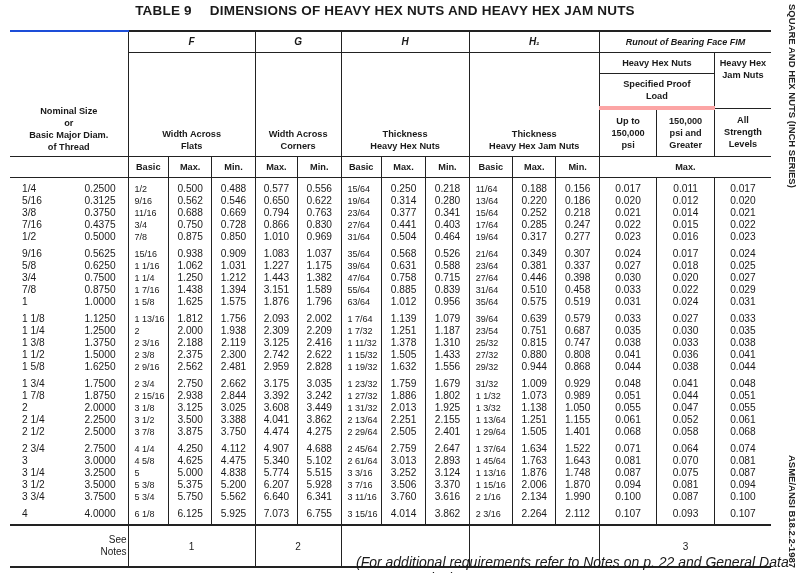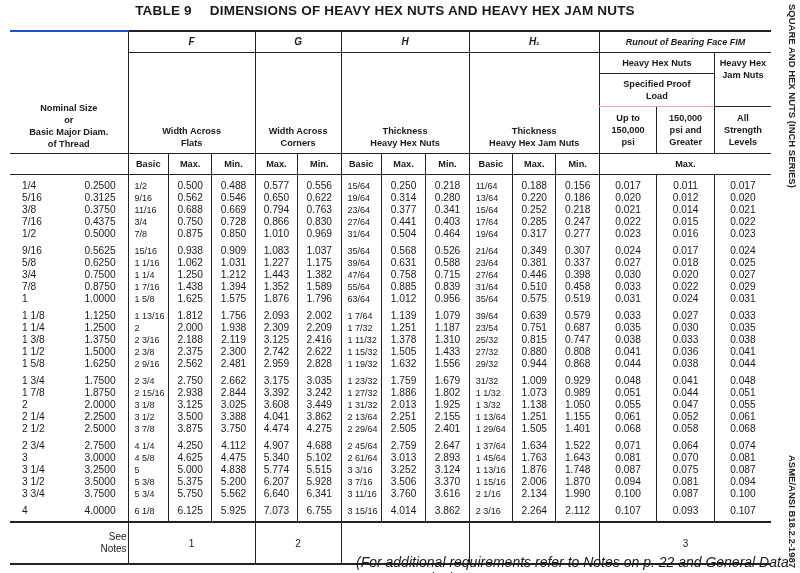--- a/index.html
+++ b/index.html
@@ -86,21 +86,21 @@
           <div>Thickness</div>
           <div>Heavy Hex Jam Nuts</div>
         </th>
       <th colspan="2" style="height:20px">Heavy Hex Nuts</th>
       <th rowspan="2" style="vertical-align:top;padding-top:4px">
           <div>Heavy Hex</div>
           <div>Jam Nuts</div>
         </th>
     </tr>
     <tr class="r3">
-      <th colspan="2" style="height:32px;border-bottom:1px solid #fca5a5">
+      <th colspan="2" style="height:32px;border-bottom:4px solid #fca5a5">
           <div>Specified Proof</div>
           <div>Load</div>
         </th>
     </tr>
     <tr class="r4">
       <th style="height:46px">
           <div>Up to</div>
           <div>150,000</div>
           <div>psi</div>
         </th>
@@ -275,21 +275,21 @@
         <td>0.030</td>
         <td>0.020</td>
         <td>0.027</td>
       </tr>
       <tr>
         <td class="nom">7/8</td>
         <td class="dec">0.8750</td>
         <td class="frac">1 7/16</td>
         <td>1.438</td>
         <td>1.394</td>
-        <td>1.352</td>
+        <td>3.151</td>
         <td>1.589</td>
         <td class="frac">55/64</td>
         <td>0.885</td>
         <td>0.839</td>
         <td class="frac">31/64</td>
         <td>0.510</td>
         <td>0.458</td>
         <td>0.033</td>
         <td>0.022</td>
         <td>0.029</td>

